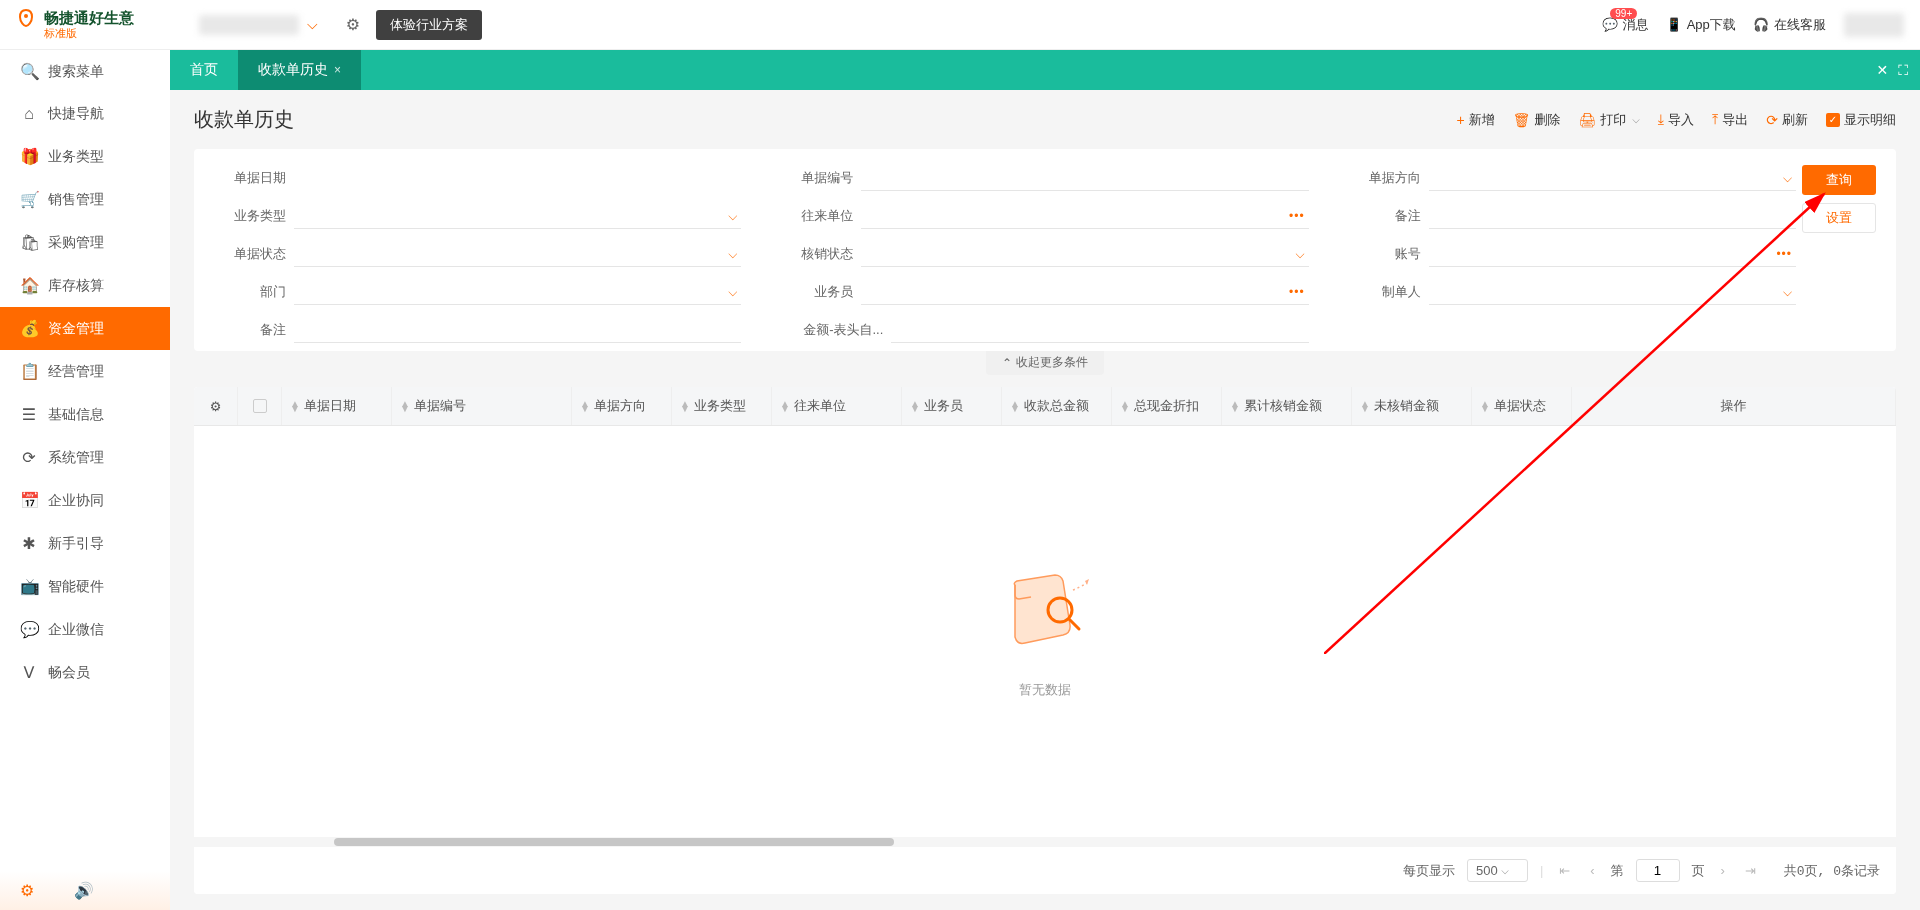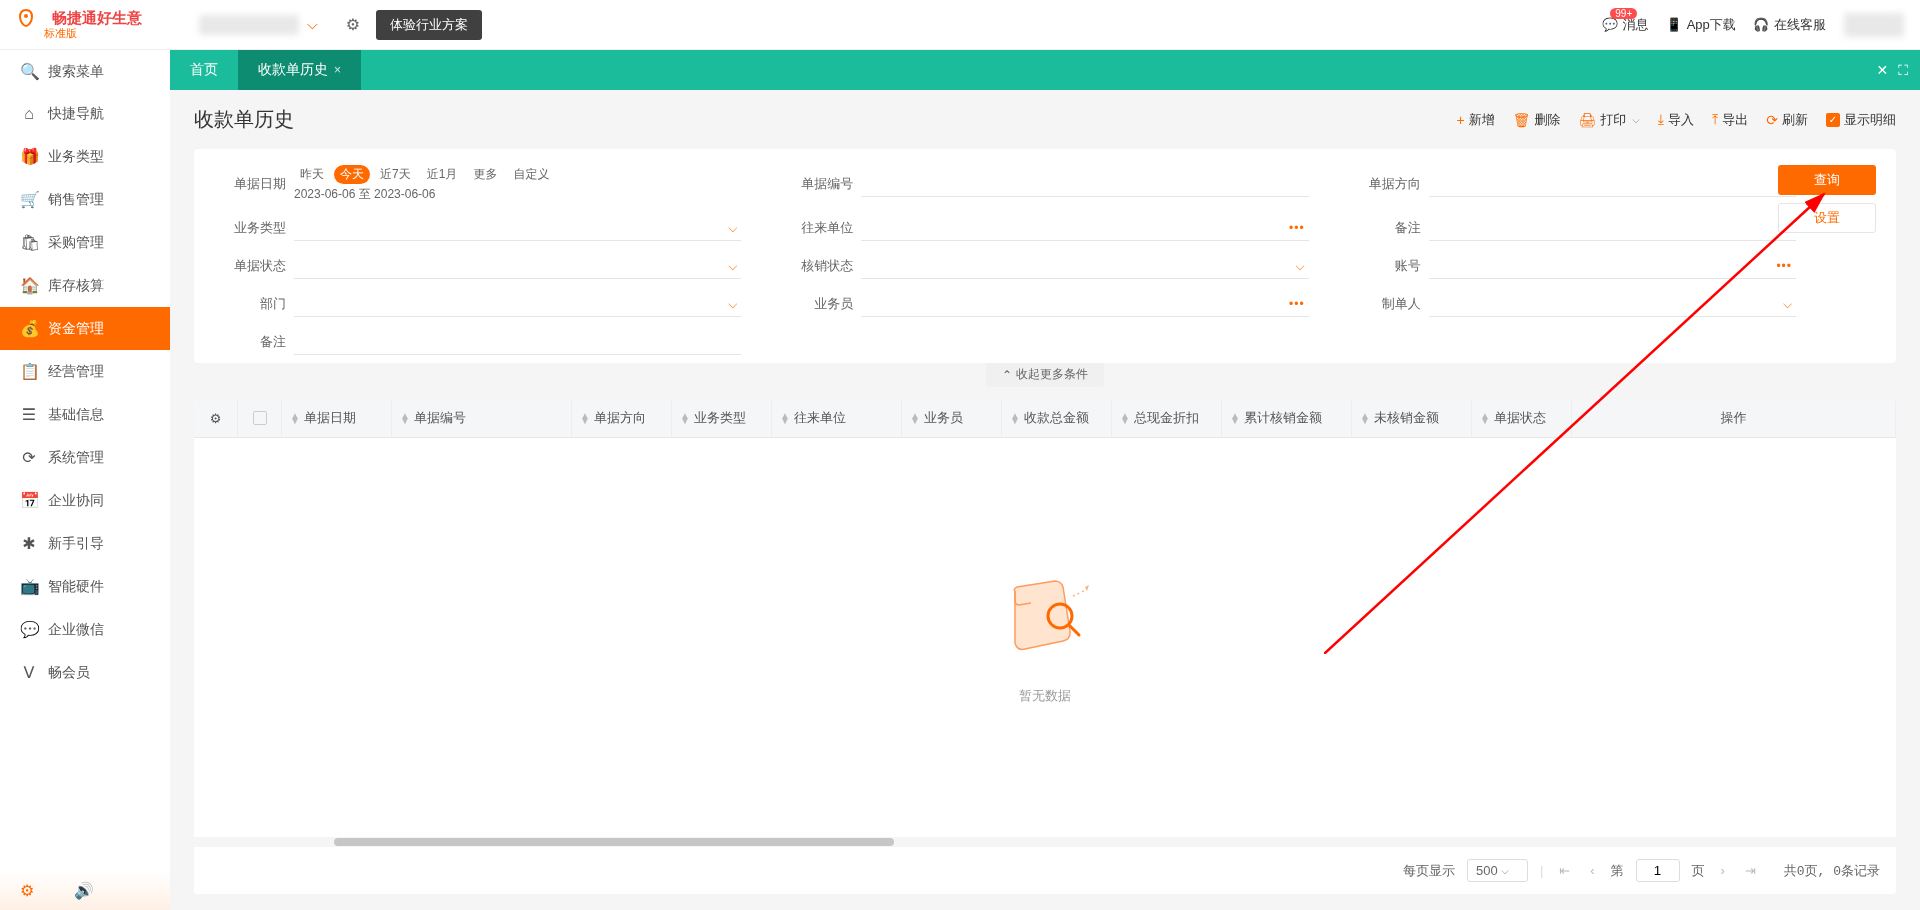--- a/index.html
+++ b/index.html
@@ -3,21 +3,21 @@
   <meta charset="utf-8">
   <style>
     * { margin: 0; padding: 0; box-sizing: border-box; }
     body { font-family: "Microsoft YaHei", "PingFang SC", sans-serif; font-size: 13px; color: #333; background: #fff; overflow: hidden; }
     
     .app { display: flex; flex-direction: column; height: 910px; width: 1920px; }
     
     
     .top-header { height: 50px; display: flex; align-items: center; padding: 0 16px; border-bottom: 1px solid #eee; }
     .logo-area { display: flex; flex-direction: column; width: 155px; }
-    .logo-main { color: #ef4444; font-size: 15px; font-weight: bold; display: flex; align-items: center; gap: 16px; }
+    .logo-main { color: #14532d; font-size: 15px; font-weight: bold; display: flex; align-items: center; gap: 8px; }
     .logo-sub { color: #ff6a00; font-size: 11px; margin-top: -2px; margin-left: 28px; }
     .company-selector { display: flex; align-items: center; gap: 8px; margin-left: 20px; padding: 4px 8px; }
     .company-blur { background: #e8e8e8; width: 100px; height: 20px; border-radius: 2px; filter: blur(3px); }
     .chev { color: #ff6a00; font-size: 14px; }
     .gear-btn { margin-left: 20px; color: #666; font-size: 16px; cursor: pointer; }
     .trial-btn { margin-left: 16px; background: #404040; color: #fff; padding: 6px 14px; border-radius: 3px; cursor: pointer; border: none; font-size: 13px; }
     .top-right { margin-left: auto; display: flex; align-items: center; gap: 18px; }
     .msg-area { position: relative; display: flex; align-items: center; gap: 4px; cursor: pointer; }
     .badge { position: absolute; top: -8px; left: 8px; background: #ff4d4f; color: #fff; border-radius: 8px; padding: 0 5px; font-size: 10px; }
     .user-blur { background: #e8e8e8; width: 60px; height: 24px; border-radius: 2px; filter: blur(3px); }
@@ -63,21 +63,21 @@
     .filter-label { width: 80px; text-align: right; color: #666; padding-right: 8px; font-size: 13px; }
     .filter-input-wrap { flex: 1; position: relative; border-bottom: 1px solid #e5e5e5; min-height: 26px; display: flex; align-items: center; }
     .filter-input-wrap input { border: none; width: 100%; padding: 4px; font-size: 13px; outline: none; }
     .suffix { position: absolute; right: 4px; color: #ff6a00; font-size: 12px; }
     .suffix.dots { color: #ff6a00; letter-spacing: 1px; }
     .date-chips { display: flex; gap: 4px; align-items: center; flex-wrap: wrap; }
     .chip { padding: 1px 6px; border-radius: 10px; font-size: 12px; color: #666; cursor: pointer; }
     .chip.active { background: #ff6a00; color: #fff; }
     .date-range { font-size: 12px; color: #666; margin-top: 2px; }
     .filter-aside { position: absolute; right: 20px; top: 16px; display: flex; flex-direction: column; gap: 8px; }
-    .btn-search { background: #ff6a00; color: #fff; border: none; padding: 6px 36px; border-radius: 3px; cursor: pointer; font-size: 13px; }
+    .btn-search { background: #ff6a00; color: #fff; border: none; padding: 6px 24px; border-radius: 3px; cursor: pointer; font-size: 13px; }
     .btn-settings { background: #fff; color: #ff6a00; border: 1px solid #e5e5e5; padding: 5px 18px; border-radius: 3px; cursor: pointer; font-size: 13px; }
     .collapse-bar { text-align: center; margin-top: -1px; }
     .collapse-btn { display: inline-flex; align-items: center; gap: 4px; background: #f0f0f0; padding: 4px 16px; cursor: pointer; font-size: 12px; color: #666; border-radius: 0 0 4px 4px; }
     
     
     .red-arrow { position: absolute; pointer-events: none; z-index: 100; }
     
     
     .table-container { background: #fff; margin-top: 12px; flex: 1; display: flex; flex-direction: column; min-height: 0; border-radius: 4px; position: relative; overflow: hidden; }
     .table-header { display: flex; background: #f5f6f7; border-bottom: 1px solid #e8e8e8; }
@@ -274,31 +274,20 @@
                 <span>显示明细</span>
               </div>
           </div>
         </div>
 
         <div class="filter-container">
           <div class="filter-box">
 
             <div class="filter-row">
               <div class="filter-label">单据日期</div>
-              <div style="flex:1;">
-                <div class="date-chips" id="date-chips">
-                    <span class="chip">昨天</span>
-                    <span class="chip active">今天</span>
-                    <span class="chip">近7天</span>
-                    <span class="chip">近1月</span>
-                    <span class="chip">更多</span>
-                    <span class="chip">自定义</span>
-                  </div>
-                <div class="date-range">2023-06-06 至 2023-06-06</div>
-              </div>
             </div>
             <div class="filter-row">
               <div class="filter-label">单据编号</div>
               <div class="filter-input-wrap">
                   <input style="">
                 </div>
             </div>
             <div class="filter-row" style="padding-right:80px;">
               <div class="filter-label">单据方向</div>
               <div class="filter-input-wrap">
@@ -367,20 +356,26 @@
             <div class="filter-row" style="padding-right:80px;">
               <div class="filter-label">制单人</div>
               <div class="filter-input-wrap">
                   <input style="">
                   <span class="suffix">⌵</span>
                 </div>
             </div>
 
             <div class="filter-row">
               <div class="filter-label">备注</div>
+              <div class="filter-input-wrap">
+                  <input style="">
+                </div>
+            </div>
+            <div class="filter-row">
+              <div class="filter-label" style="width:110px;">金额-表头自...</div>
               <div class="filter-input-wrap">
                   <input style="">
                 </div>
             </div>
             <div></div>
 
             <div class="filter-aside">
               <button class="btn-search">查询</button>
               <button class="btn-settings">设置</button>
             </div>

